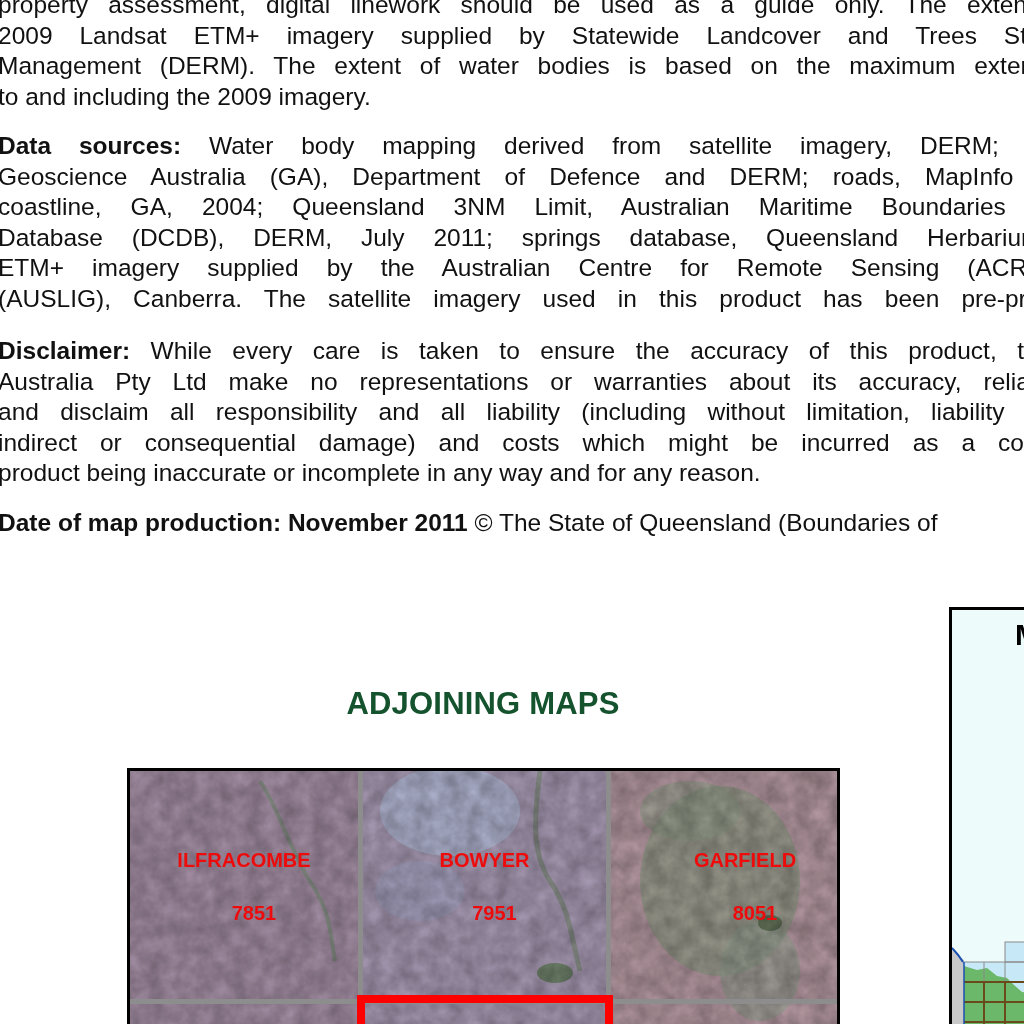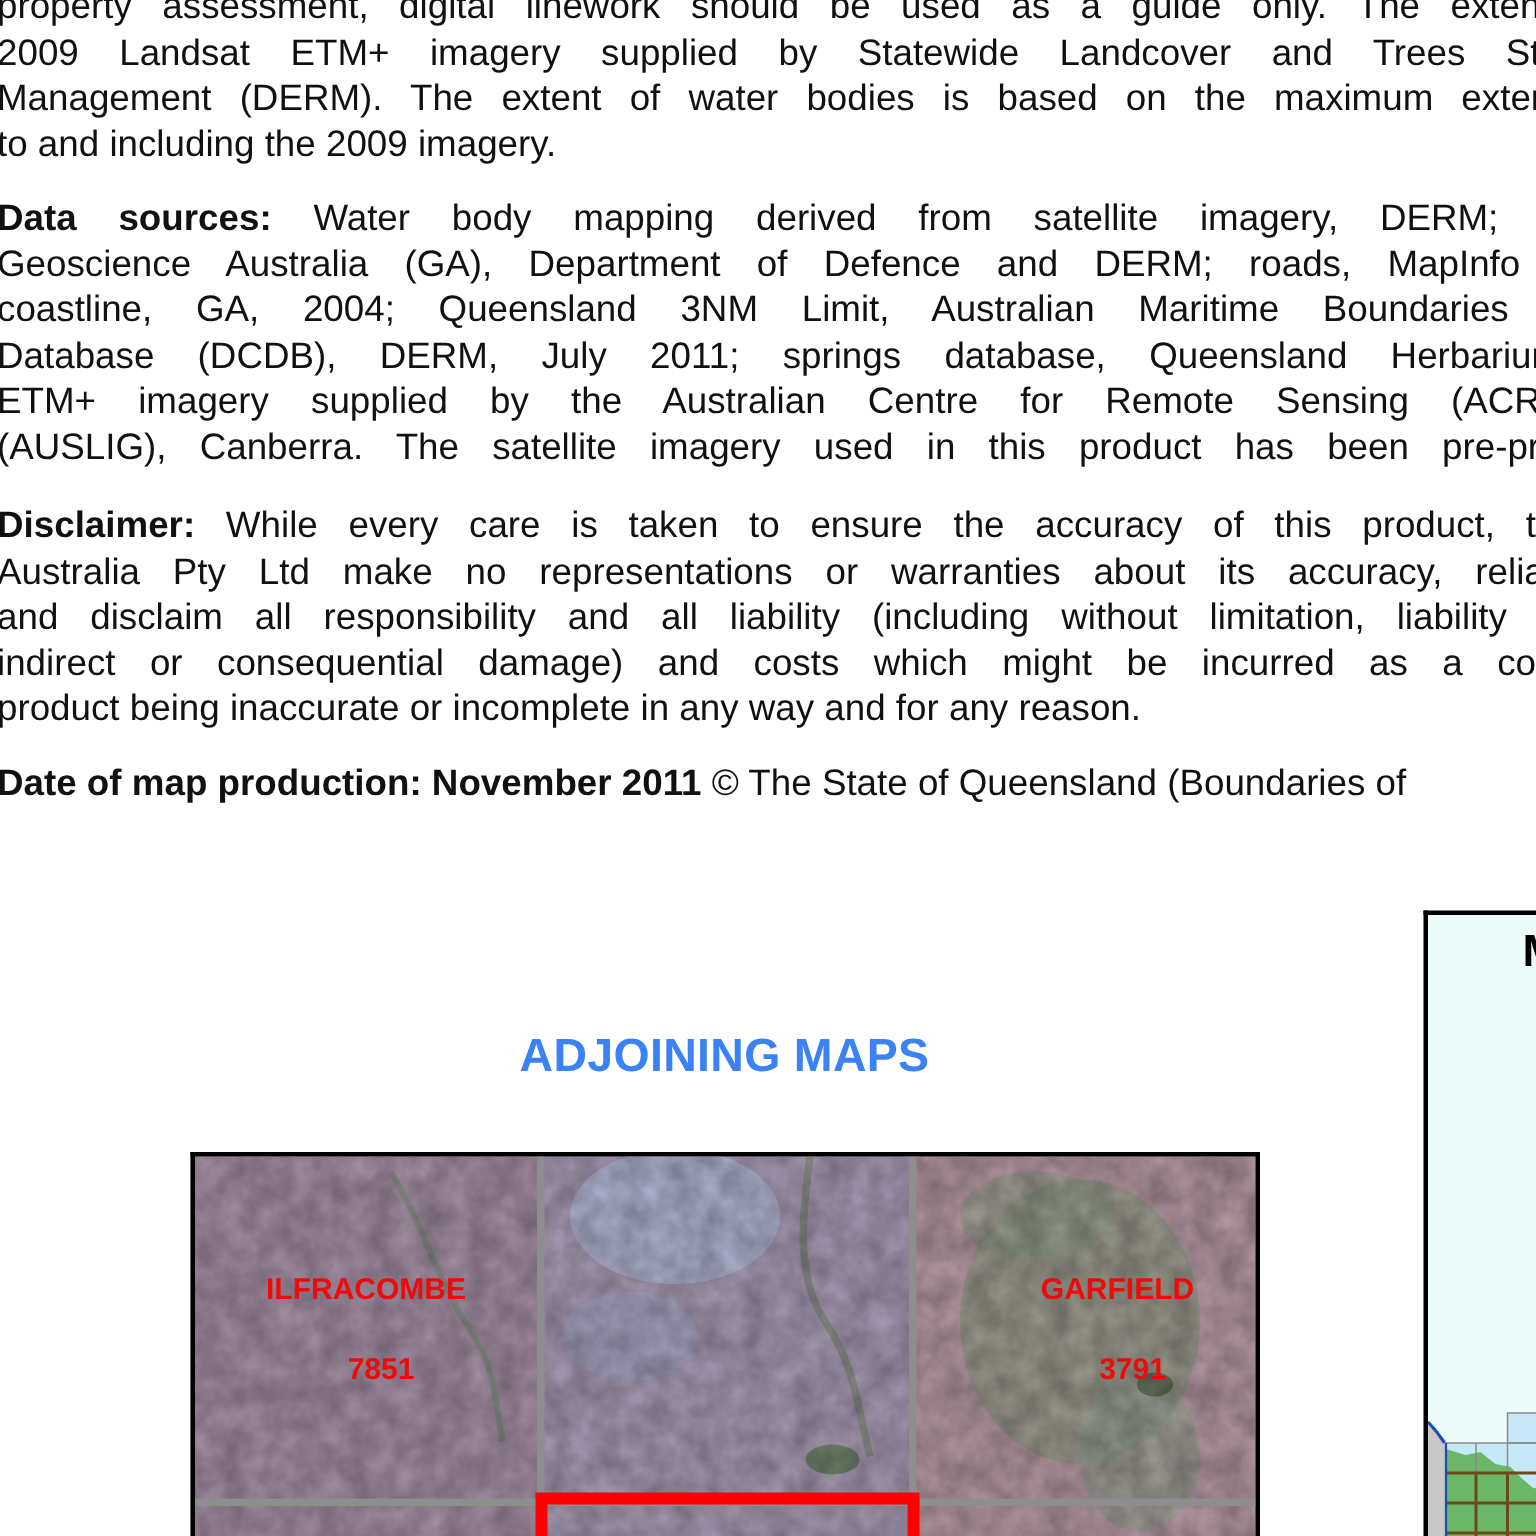--- a/index.html
+++ b/index.html
@@ -45,21 +45,21 @@
     
     .adj-title {
       position: absolute;
       left: 128px;
       width: 710px;
       top: 686px;
       text-align: center;
       font-weight: bold;
       font-size: 31px;
       letter-spacing: 0.2px;
-      color: #3b82f6;
+      color: #14532d;
     }
     .adj-frame {
       position: absolute;
       left: 127px;
       top: 768px;
       width: 707px;
       height: 270px;
       border: 3px solid #000;
       border-bottom: none;
       overflow: hidden;
@@ -189,23 +189,27 @@
   </svg>
 
   <div class="grid-line-v" style="left:228px;"></div>
   <div class="grid-line-v" style="left:476px;"></div>
   <div class="grid-line-h" style="top:228px;"></div>
 
   <div class="tile" style="left:0;top:0;width:228px;height:228px;">
     <div class="tile-label tile-name">ILFRACOMBE</div>
     <div class="tile-label tile-num">7851</div>
   </div>
+  <div class="tile" style="left:233px;top:0;width:243px;height:228px;">
+    <div class="tile-label tile-name">BOWYER</div>
+    <div class="tile-label tile-num">7951</div>
+  </div>
   <div class="tile" style="left:481px;top:0;width:268px;height:228px;">
     <div class="tile-label tile-name">GARFIELD</div>
-    <div class="tile-label tile-num">3791</div>
+    <div class="tile-label tile-num">8051</div>
   </div>
 
   <div class="current-box" style="left:227px;top:224px;width:256px;height:60px;"></div>
 </div>
 
 <div class="loc-frame">
   <div class="loc-title">M</div>
   <svg width="100" height="430" style="position:absolute;left:0;top:0">
 
     <path d="M0,340 L12,350 L12,430 L0,430 Z" fill="#c8c8c8"></path>

